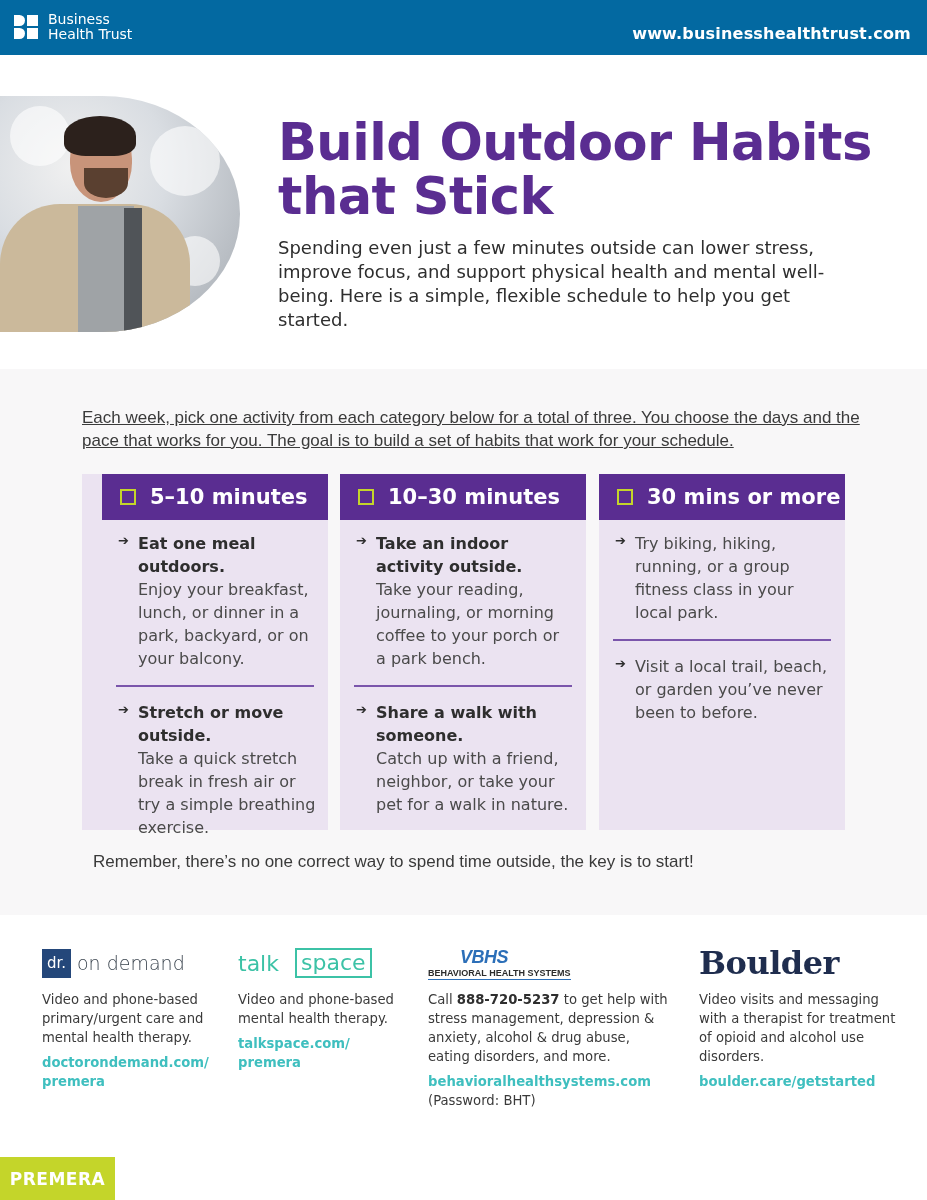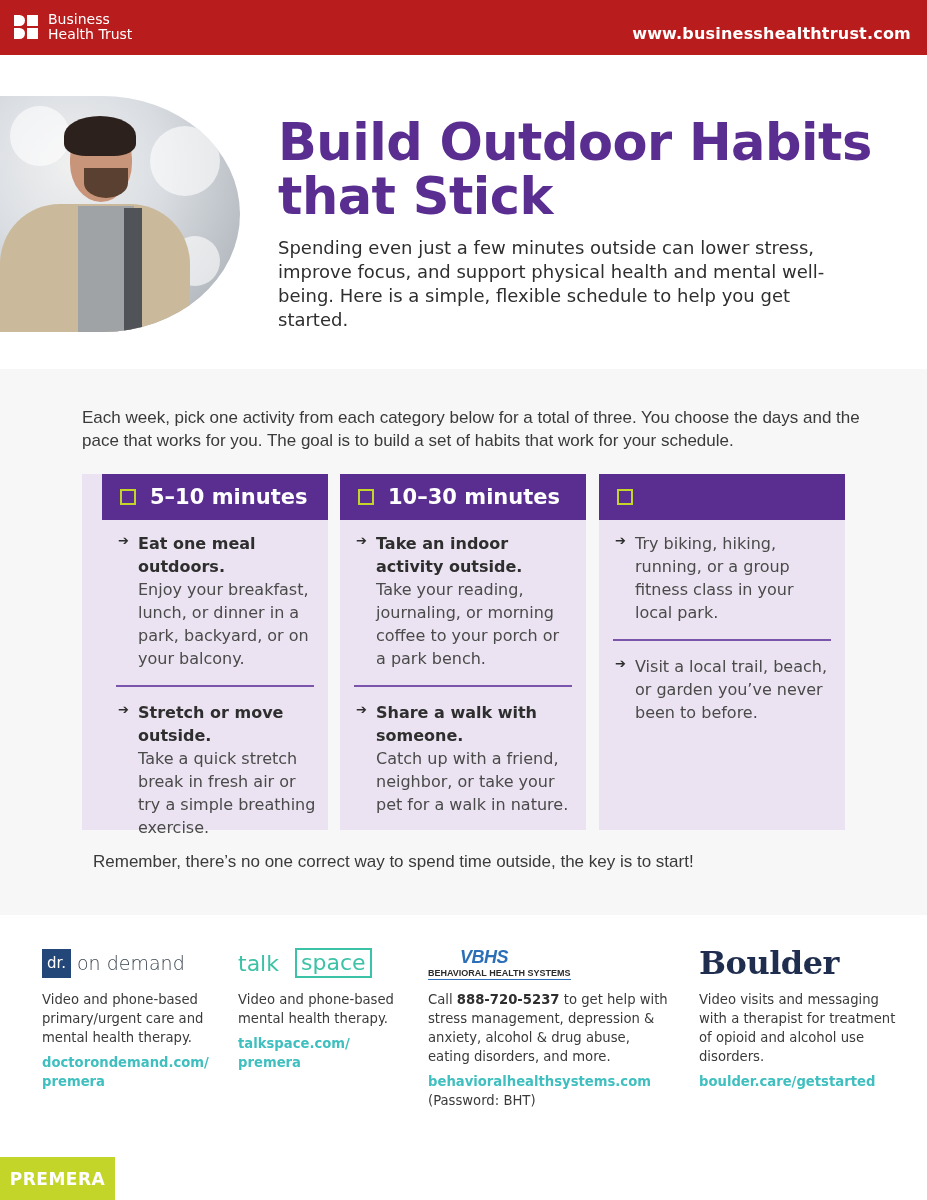--- a/index.html
+++ b/index.html
@@ -1,20 +1,20 @@
 <!DOCTYPE html>
 <html><head>
 <meta charset="utf-8">
 <style>
   * { box-sizing: border-box; margin: 0; padding: 0; }
   html, body { width: 927px; height: 1200px; background: #ffffff; overflow: hidden; }
   body { font-family: "Liberation Sans", "DejaVu Sans", sans-serif; color: #3a3a3a; position: relative; }
 
   
-  .topbar { position: absolute; left: 0; top: 0; width: 927px; height: 55px; background: #b91c1c; }
+  .topbar { position: absolute; left: 0; top: 0; width: 927px; height: 55px; background: #0369a1; }
   .bht-logo { position: absolute; left: 14px; top: 12px; display: flex; align-items: center; }
   .bht-mark { width: 26px; height: 28px; position: relative; margin-right: 8px; }
   .bht-mark span { position: absolute; background: #fff; width: 11px; height: 11px; }
   .bht-mark .d1 { left: 0; top: 2px; border-radius: 0 6px 6px 0; }
   .bht-mark .s1 { left: 13px; top: 2px; }
   .bht-mark .d2 { left: 0; top: 15px; border-radius: 0 6px 6px 0; }
   .bht-mark .s2 { left: 13px; top: 15px; }
   .bht-name { color: #fff; font-size: 14px; line-height: 15px; font-family: "DejaVu Sans", sans-serif; }
   .site-url { position: absolute; right: 16px; top: 24px; color: #fff; font-size: 16px; font-weight: bold; font-family: "DejaVu Sans", sans-serif; letter-spacing: 0.2px; }
 
@@ -28,21 +28,21 @@
   .hero-photo .beard { position: absolute; left: 84px; top: 72px; width: 44px; height: 30px; border-radius: 0 0 50% 50%; background: #5a4030; }
   .hero-photo .coat { position: absolute; left: 0; top: 108px; width: 190px; height: 140px; border-radius: 60px 60px 0 0; background: #cbb99b; }
   .hero-photo .sweater { position: absolute; left: 78px; top: 110px; width: 56px; height: 130px; background: #9fa3a6; }
   .hero-photo .scarf { position: absolute; left: 124px; top: 112px; width: 18px; height: 130px; background: #505458; }
 
   .title { position: absolute; left: 278px; top: 116px; width: 620px; color: #5a2d91; font-size: 51px; line-height: 54px; font-weight: bold; font-family: "DejaVu Sans", sans-serif; letter-spacing: -0.5px; }
   .intro { position: absolute; left: 278px; top: 236px; width: 580px; color: #2e2e2e; font-size: 18px; line-height: 24px; font-family: "DejaVu Sans", sans-serif; }
 
   
   .band { position: absolute; left: 0; top: 369px; width: 927px; height: 546px; background: #f8f7f8; }
-  .band-intro { position: absolute; left: 82px; top: 406px; width: 780px; font-size: 17px; line-height: 23px; color: #3a3a3a; font-family: "Liberation Sans", sans-serif; }
+  .band-intro { position: absolute; left: 82px; top: 406px; width: 780px; font-size: 17px; line-height: 23px; color: #3a3a3a; font-family: "Liberation Sans", sans-serif; text-decoration: underline; }
   .col { position: absolute; top: 474px; width: 246px; height: 356px; background: #ebe3f1; }
   .col-head { height: 46px; background: #5a2d91; display: flex; align-items: center; padding-left: 18px; }
   .check { width: 16px; height: 16px; border: 2.5px solid #c4d52a; margin-right: 14px; flex: none; }
   .col-title { color: #fff; font-size: 21px; font-weight: bold; font-family: "DejaVu Sans", sans-serif; }
   .item { position: relative; padding-left: 36px; padding-right: 12px; }
   .arrow { position: absolute; left: 16px; top: 1px; font-size: 13px; color: #2e2e2e; }
   .item-title { font-size: 16px; font-weight: bold; color: #2e2e2e; line-height: 23px; font-family: "DejaVu Sans", sans-serif; }
   .item-body { font-size: 16px; color: #4a4a4a; line-height: 23px; font-family: "DejaVu Sans", sans-serif; }
   .divider { height: 1.5px; background: #7a55ab; margin: 0 14px; }
 
@@ -136,20 +136,21 @@
   <div class="item" style="margin-top:14px;">
     <span class="arrow">➔</span>
     <div class="item-title">Share a walk with someone.</div>
     <div class="item-body">Catch up with a friend, neighbor, or take your pet for a walk in nature.</div>
   </div>
 </div>
 
 <div class="col" style="left:599px;">
   <div class="col-head">
     <div class="check"></div>
+    <div class="col-title">30 mins or more</div>
   </div>
   <div class="item" style="margin-top:12px;">
     <span class="arrow">➔</span>
     <div class="item-body">Try biking, hiking, running, or a group fitness class in your local park.</div>
   </div>
   <div class="divider" style="margin-top:15px;"></div>
   <div class="item" style="margin-top:14px;">
     <span class="arrow">➔</span>
     <div class="item-body">Visit a local trail, beach, or garden you’ve never been to before.</div>
   </div>

